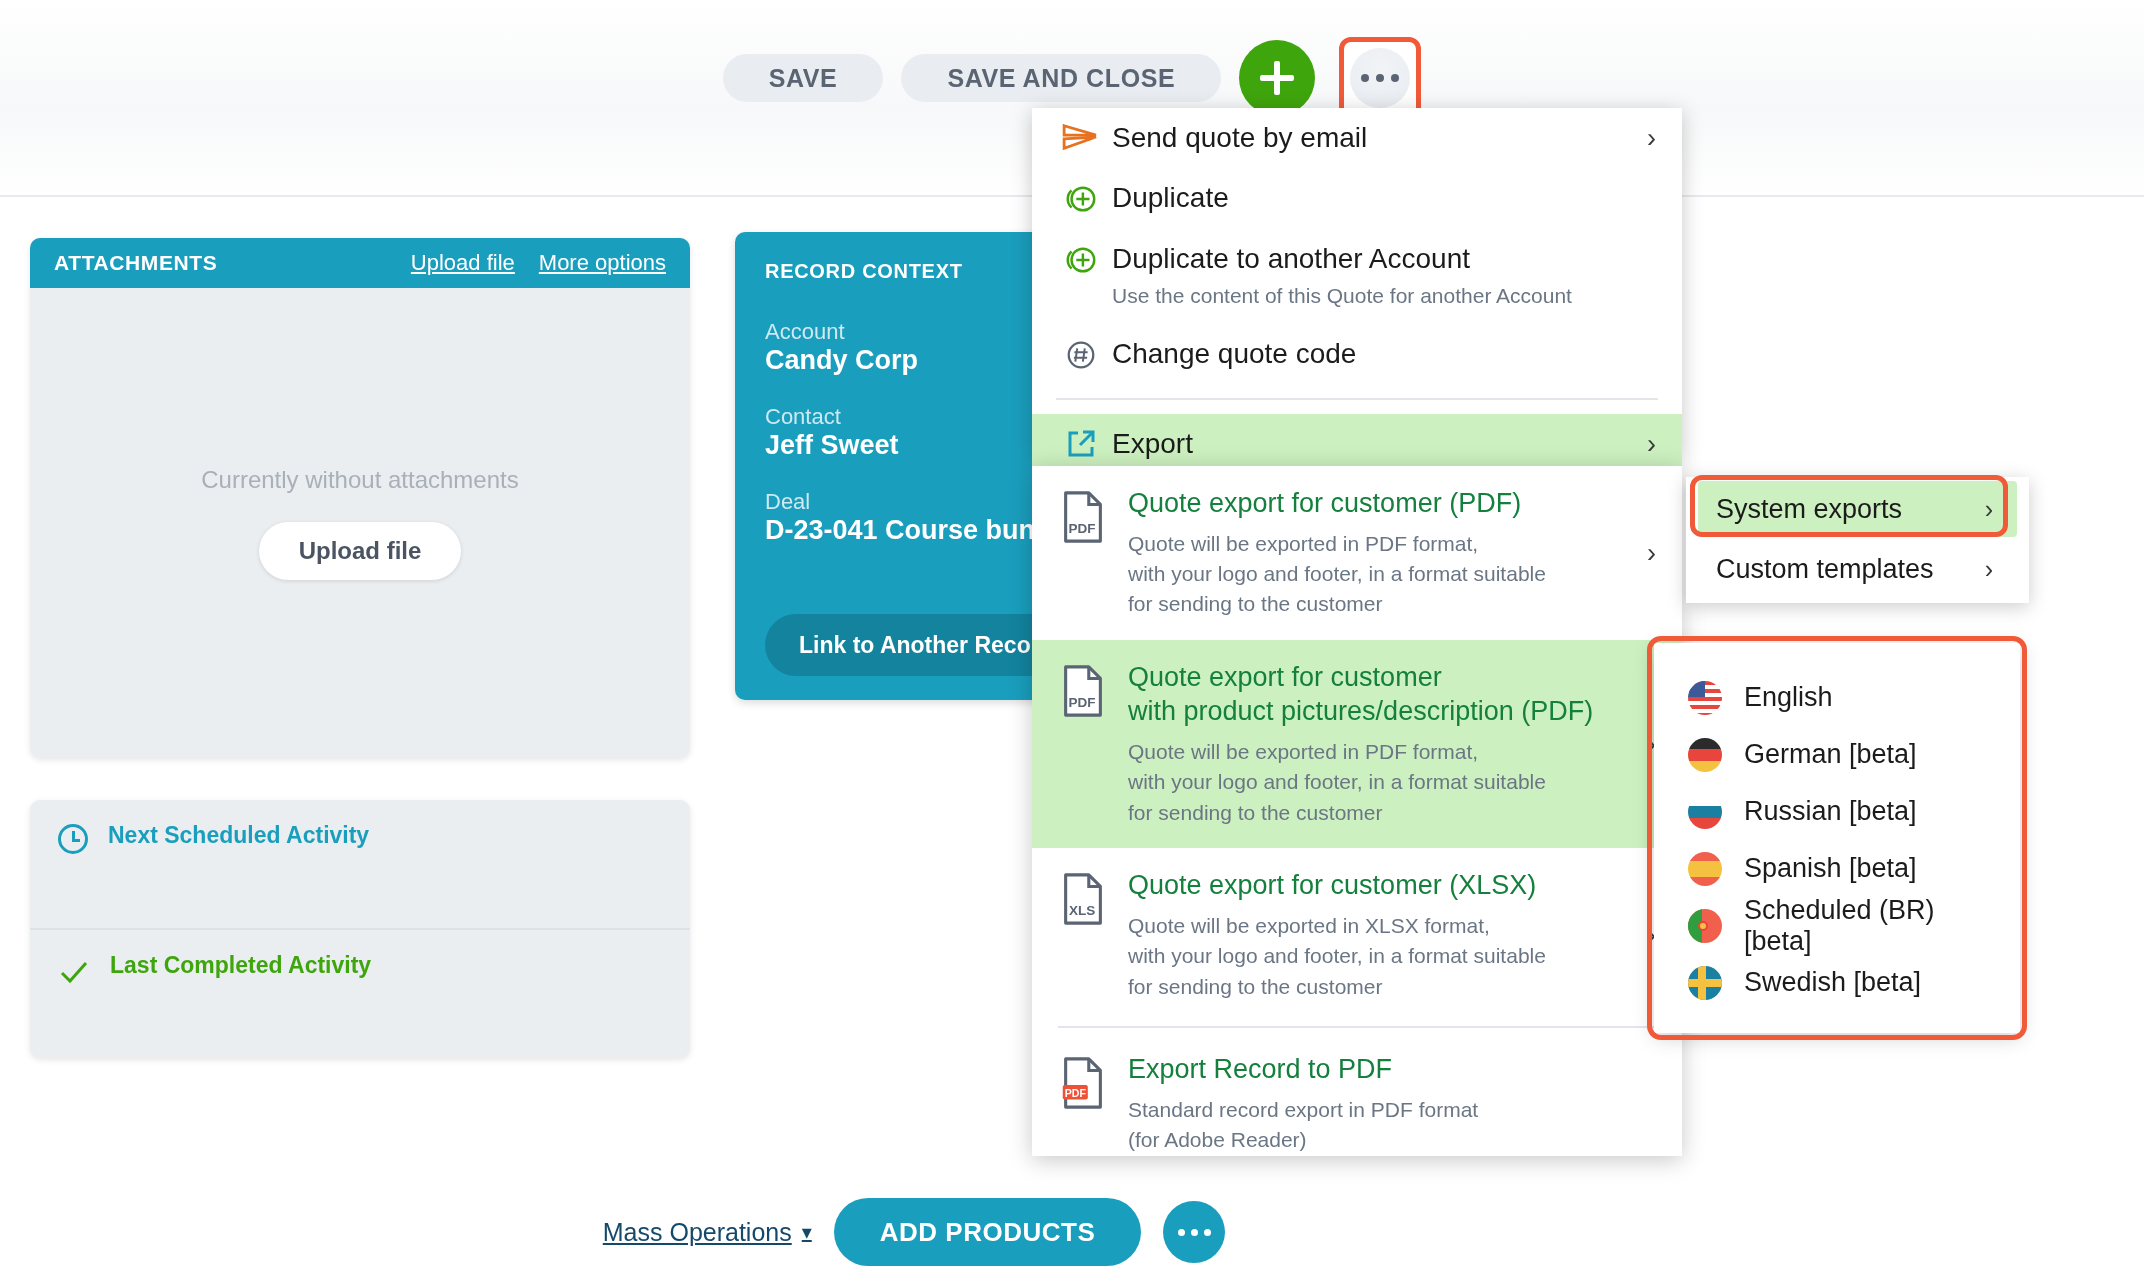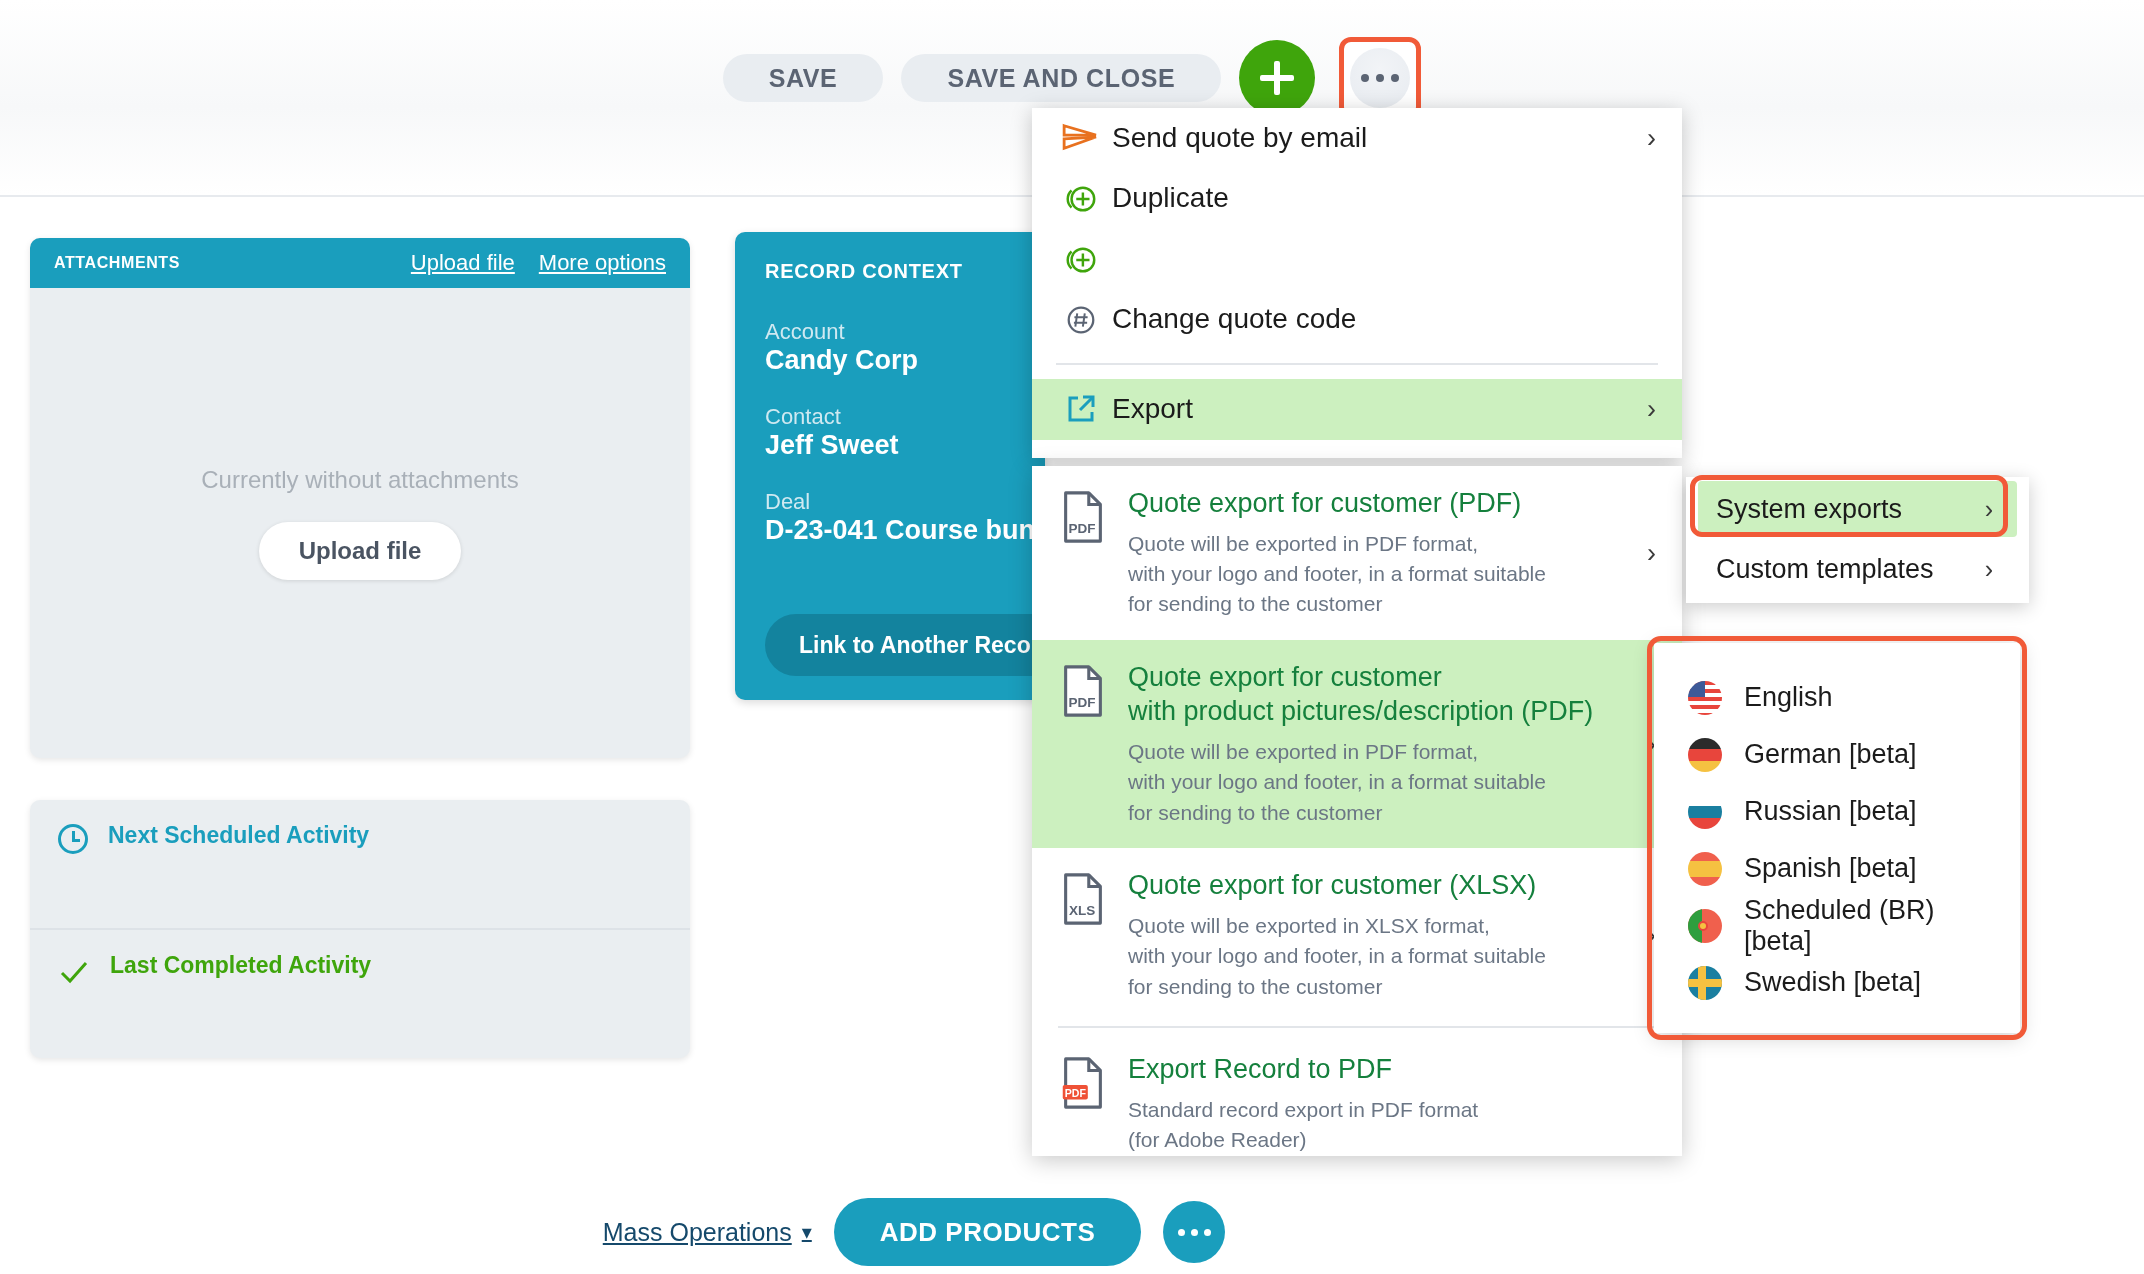--- a/index.html
+++ b/index.html
@@ -54,21 +54,21 @@
   .attach-card {
     position: absolute; left: 30px; top: 238px; width: 660px; height: 520px;
     border-radius: 10px; overflow: hidden;
     box-shadow: 0 2px 6px rgba(0,0,0,.10);
     background: #eaeef1;
   }
   .attach-head {
     height: 50px; background: #1a9ebd; display: flex; align-items: center;
     padding: 0 24px; justify-content: space-between;
   }
-  .attach-title { color:#fff; font-size: 16px; font-weight: 700; letter-spacing: .6px; }
+  .attach-title { color:#fff; font-size: 21px; font-weight: 700; letter-spacing: .6px; }
   .attach-links { display:flex; gap: 24px; }
   .attach-links a {
     color:#fff; font-size: 22px; text-decoration: underline; cursor:pointer;
   }
   .attach-body {
     height: 470px; display:flex; flex-direction:column; align-items:center;
     justify-content:center; gap: 28px;
   }
   .attach-empty { color:#a9b0b8; font-size: 24px; }
   .upload-btn {
@@ -301,20 +301,21 @@
         <span class="mi-text"><span class="mi-label">Duplicate</span></span>
       </div>
       <div class="mi">
         <span class="mi-icon">
           <svg class="dup-icon" viewBox="0 0 36 36">
             <circle cx="20" cy="18" r="12" fill="none" stroke="#3fa50c" stroke-width="2.6"></circle>
             <path d="M8 9 a12 12 0 0 0 0 18" fill="none" stroke="#3fa50c" stroke-width="2.6"></path>
             <path d="M20 11 v14 M13 18 h14" stroke="#3fa50c" stroke-width="2.6"></path>
           </svg>
         </span>
+        <span class="mi-text"><span class="mi-label">Duplicate to another Account</span><div class="mi-sub">Use the content of this Quote for another Account</div></span>
       </div>
       <div class="mi">
         <span class="mi-icon">
           <svg class="hash-icon" viewBox="0 0 36 36">
             <circle cx="18" cy="18" r="13" fill="none" stroke="#5b6473" stroke-width="2.4"></circle>
             <path d="M14 11 L12 25 M22 11 L20 25 M11 15 H25 M10.5 21 H24.5" stroke="#5b6473" stroke-width="2.1"></path>
           </svg>
         </span>
         <span class="mi-text"><span class="mi-label">Change quote code</span></span>
       </div>

